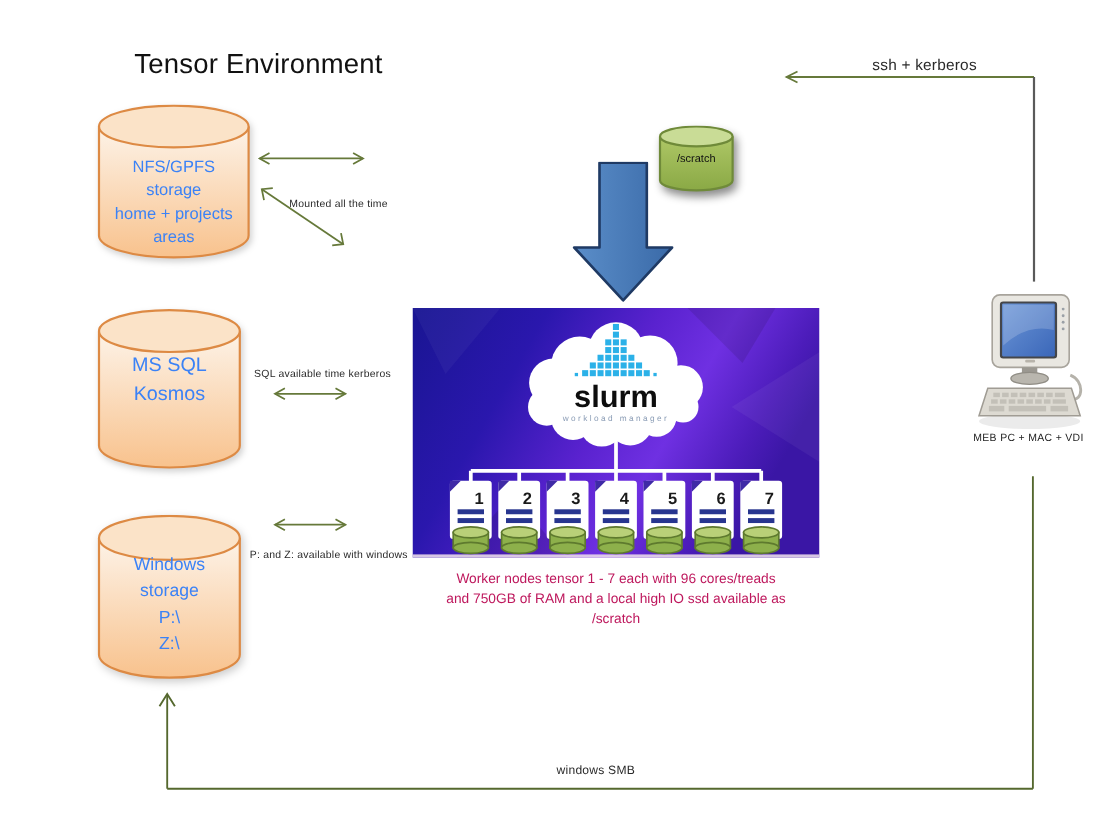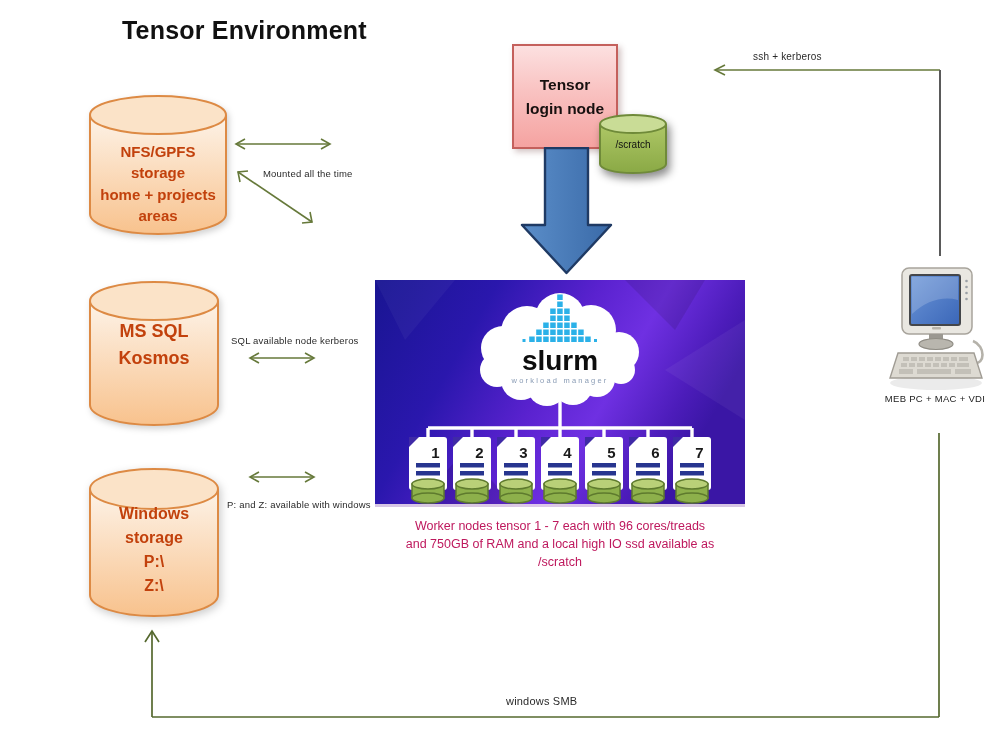--- a/index.html
+++ b/index.html
@@ -1,21 +1,21 @@
 <!DOCTYPE html>
 <html><head>
 <meta charset="utf-8">
 <style>
   html,body{margin:0;padding:0;background:#fff;}
   #stage{position:relative;width:1000px;height:750px;background:#ffffff;overflow:hidden;
          font-family:"Liberation Sans",sans-serif;color:#1c1c1c;}
   .abs{position:absolute;}
   .ml{white-space:pre-line;}
-  #title{left:122px;top:16px;font-size:25px;font-weight:700;color:#111;letter-spacing:.2px;}
-  .cyl-label{position:absolute;left:0;width:100%;text-align:center;color:#c2410c;font-weight:bold;}
+  #title{left:122px;top:44px;font-size:25px;font-weight:400;color:#111;letter-spacing:.2px;}
+  .cyl-label{position:absolute;left:0;width:100%;text-align:center;color:#3b82f6;}
   #nfs-label{top:46px;font-size:15px;line-height:1.42;}
   #mssql-label{top:37px;font-size:18px;line-height:1.5;}
   #win-label{top:34px;font-size:16px;line-height:1.5;}
   .conn-label{font-size:9.5px;color:#2a2a2a;letter-spacing:.2px;}
   #login-box{left:512px;top:44px;width:102px;height:101px;border:2.2px solid #c4605c;
     background:linear-gradient(180deg,#fce0e0 0%,#f9c2c1 45%,#f5a3a1 100%);
     box-shadow:3px 3px 6px rgba(110,60,60,.3);display:flex;align-items:center;justify-content:center;
     text-align:center;font-size:15.5px;font-weight:700;color:#17100f;line-height:1.5;}
   #scratch-wrap{left:598px;top:114px;width:70px;height:64px;filter:drop-shadow(3px 5px 4px rgba(0,0,0,.45));z-index:5;}
   #scratch-label{position:absolute;left:0;top:25px;width:100%;text-align:center;font-size:10px;color:#111;}
@@ -84,70 +84,68 @@
     <svg width="132" height="152" viewBox="0 0 132 152">
       <path d="M2,21 L2,127 A64,21 0 0 0 130,127 L130,21" fill="url(#og)" stroke="#dd8a44" stroke-width="2"></path>
       <ellipse cx="66" cy="21" rx="64" ry="20" fill="#fbe3c8" stroke="#dd8a44" stroke-width="2"></ellipse>
     </svg>
     <div id="win-label" class="cyl-label ml">Windows
 storage
 P:\
 Z:\</div>
   </div>
 
-  <div id="login-box" class="abs ml">Tensor
-login node</div>
 
   <div id="scratch-wrap" class="abs">
     <svg width="70" height="62" viewBox="0 0 70 62">
       <path d="M2,10 L2,50 A33,9 0 0 0 68,50 L68,10" fill="url(#gg)" stroke="#6f8a39" stroke-width="2"></path>
       <ellipse cx="35" cy="10" rx="33" ry="9" fill="#c9dc96" stroke="#6f8a39" stroke-width="2"></ellipse>
     </svg>
     <div id="scratch-label">/scratch</div>
   </div>
 
   <svg class="abs" style="left:520px;top:147px;" width="94" height="128" viewBox="0 0 94 128">
     <path d="M25,1 L68,1 L68,78 L91,78 L46.5,126 L2,78 L25,78 Z" fill="url(#bl)" stroke="#1f3a64" stroke-width="2.4" stroke-linejoin="round"></path>
   </svg>
 
   <svg class="abs" style="left:228px;top:135px;" width="110" height="18" viewBox="0 0 110 18">
     <g stroke="#66793a" stroke-width="1.6" fill="none">
       <line x1="8" y1="9" x2="102" y2="9"></line>
       <path d="M17,4 L8,9 L17,14"></path>
         <path d="M93,4 L102,9 L93,14"></path>
     </g>
   </svg>
-  <div class="abs conn-label" style="left:263px;top:168px;">Mounted all the time</div>
+  <div class="abs conn-label" style="left:263px;top:180px;">Mounted all the time</div>
   <svg class="abs" style="left:230px;top:164px;" width="92" height="68" viewBox="0 0 92 68">
     <g stroke="#66793a" stroke-width="1.6" fill="none">
       <line x1="8" y1="8" x2="82" y2="58"></line>
       <path d="M10,18 L8,8 L18,7"></path>
         <path d="M80,48 L82,58 L72,59"></path>
     </g>
   </svg>
 
-  <div class="abs conn-label" style="left:231px;top:335px;">SQL available node kerberos</div>
+  <div class="abs conn-label" style="left:231px;top:335px;">SQL available time kerberos</div>
   <svg class="abs" style="left:242px;top:349px;" width="80" height="18" viewBox="0 0 80 18">
     <g stroke="#66793a" stroke-width="1.6" fill="none">
       <line x1="8" y1="9" x2="72" y2="9"></line>
       <path d="M17,4 L8,9 L17,14"></path>
         <path d="M63,4 L72,9 L63,14"></path>
     </g>
   </svg>
 
   <svg class="abs" style="left:242px;top:468px;" width="80" height="18" viewBox="0 0 80 18">
     <g stroke="#66793a" stroke-width="1.6" fill="none">
       <line x1="8" y1="9" x2="72" y2="9"></line>
       <path d="M17,4 L8,9 L17,14"></path>
         <path d="M63,4 L72,9 L63,14"></path>
     </g>
   </svg>
   <div class="abs conn-label" style="left:227px;top:499px;">P: and Z: available with windows</div>
 
-  <div class="abs conn-label" style="left:753px;top:51px;font-size:10px;">ssh + kerberos</div>
+  <div class="abs conn-label" style="left:793px;top:51px;font-size:14px;">ssh + kerberos</div>
   <svg class="abs" style="left:705px;top:60px;" width="245" height="200" viewBox="0 0 245 200">
     <g fill="none">
       <line x1="10" y1="10" x2="235" y2="10" stroke="#66793a" stroke-width="1.6"></line>
       <path d="M20,5 L10,10 L20,15" stroke="#66793a" stroke-width="1.6"></path>
       <line x1="235" y1="10" x2="235" y2="196" stroke="#5a5a5a" stroke-width="2"></line>
     </g>
   </svg>
 
   <div id="slurm-box" class="abs">
     <svg width="370" height="227" viewBox="0 0 370 227">

